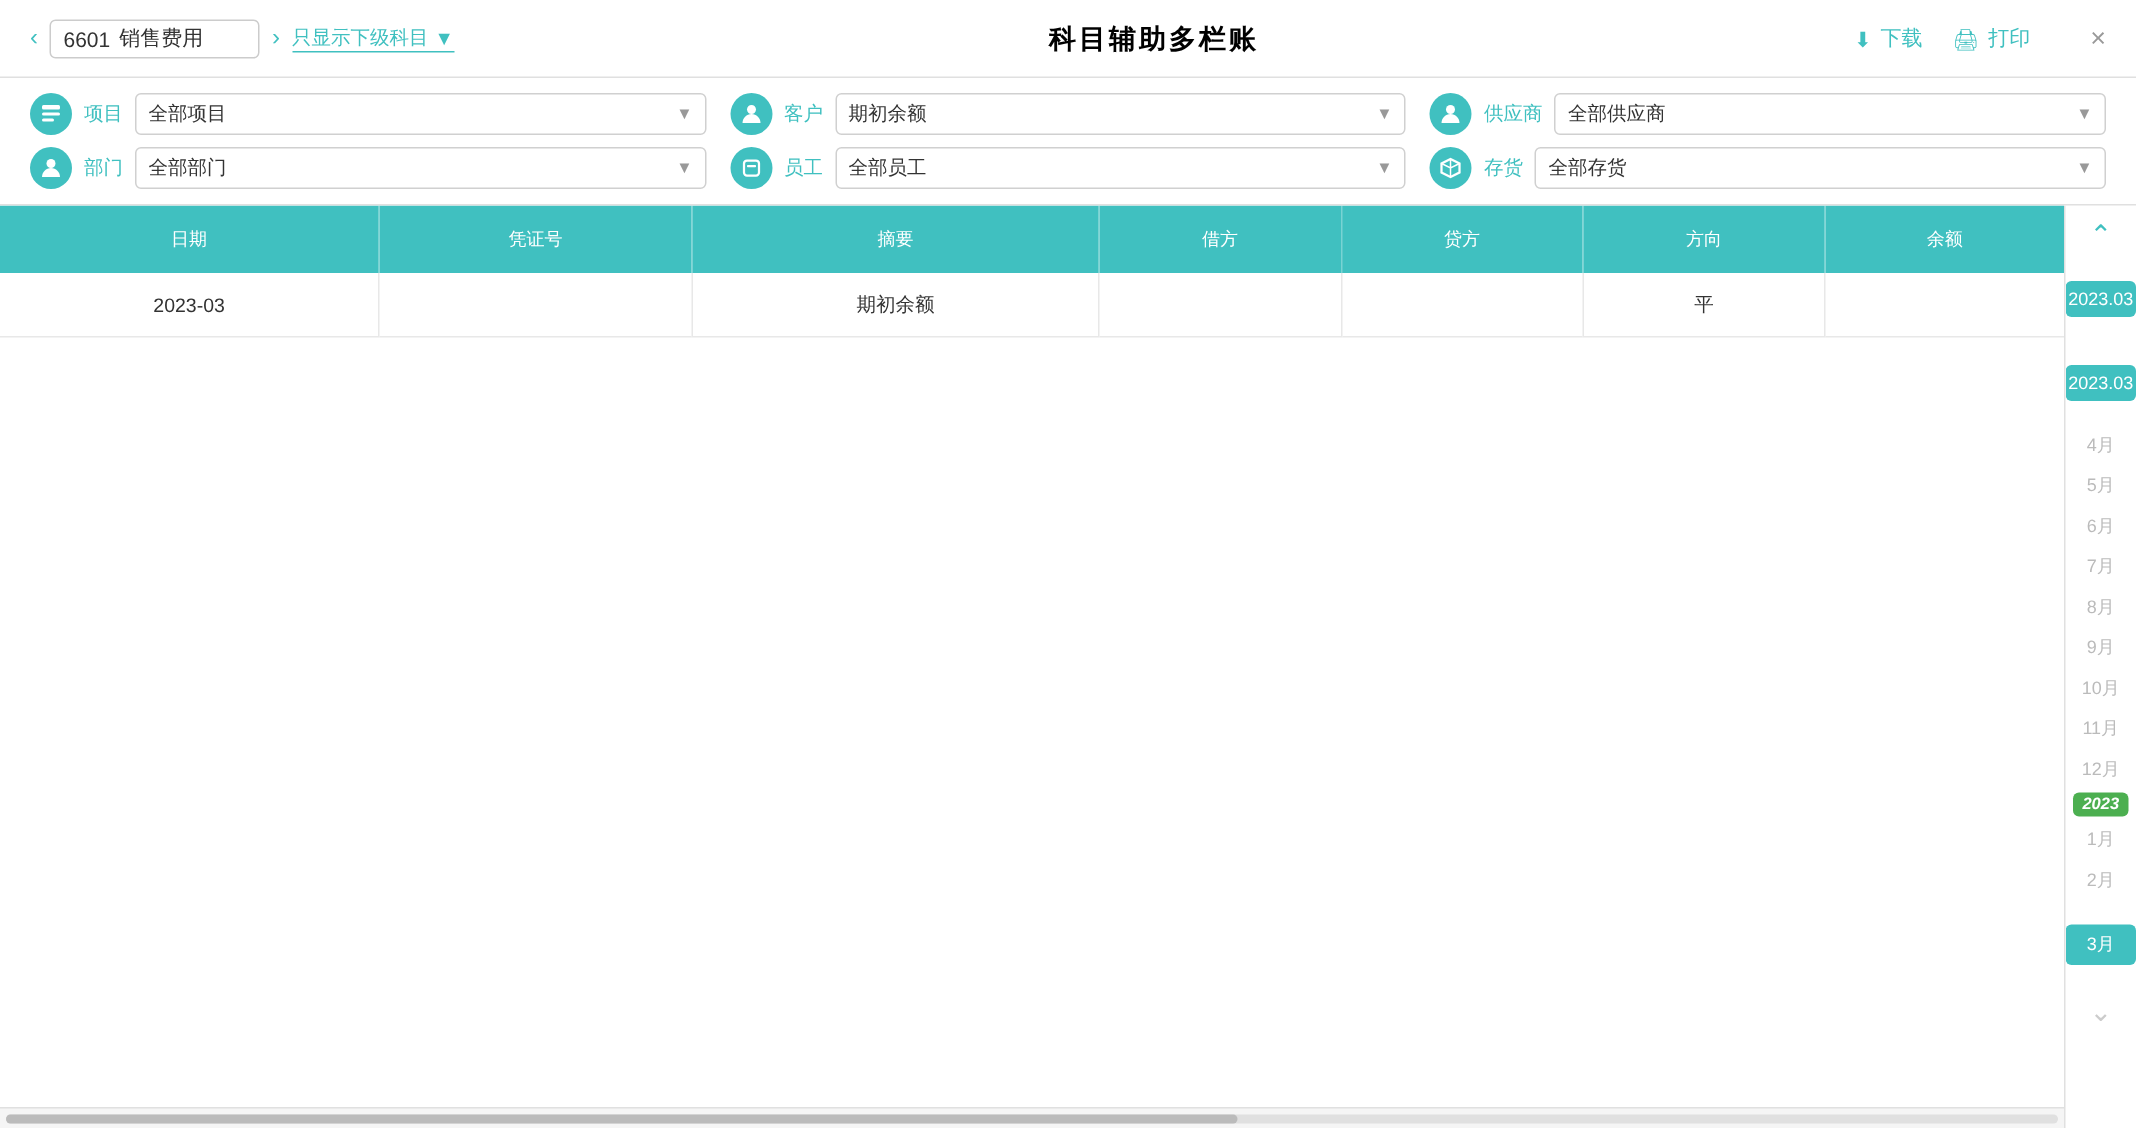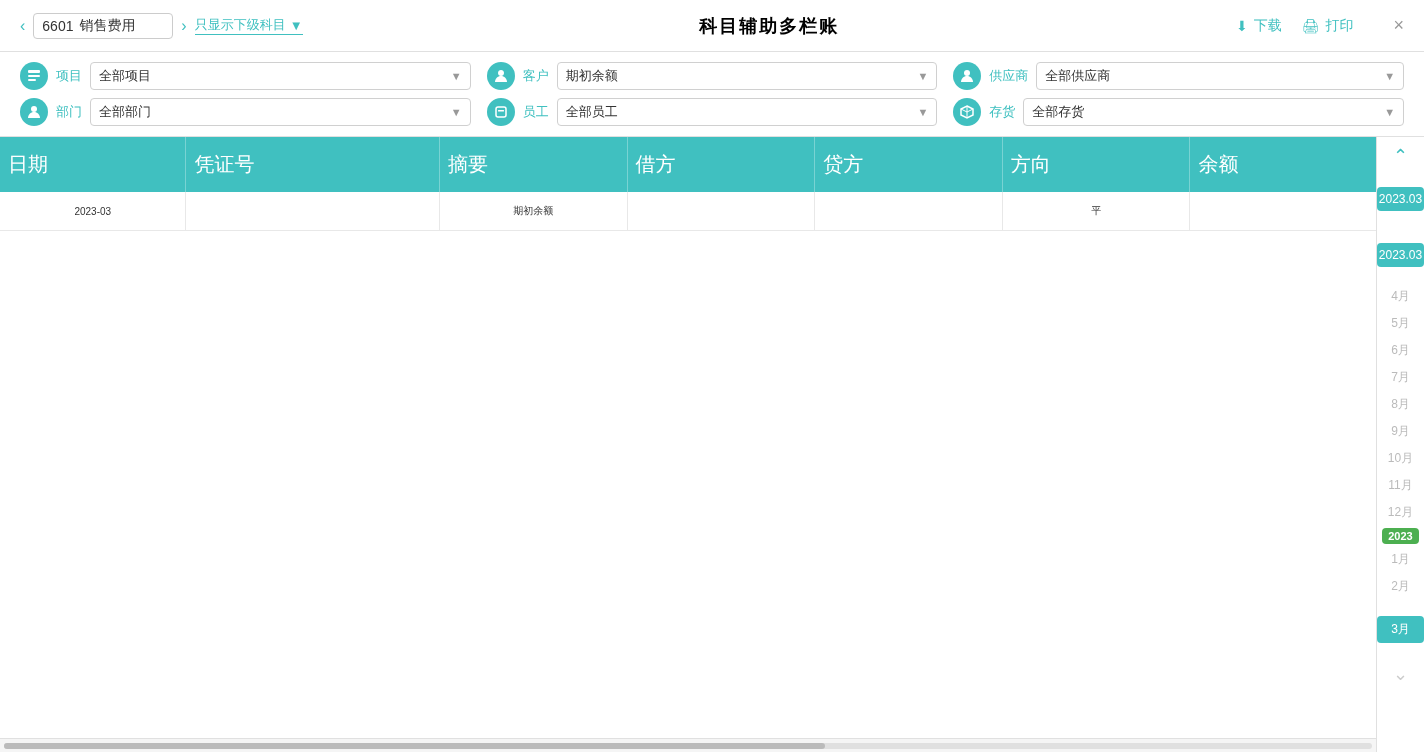--- a/index.html
+++ b/index.html
@@ -157,36 +157,36 @@
     .data-table {
       width: 100%;
       border-collapse: collapse;
     }
     .data-table thead tr {
       background: #40c0c0;
       color: #fff;
     }
     .data-table thead th {
       padding: 14px 8px;
-      text-align: left;
+      text-align: center;
       font-weight: normal;
-      font-size: 20px;
+      font-size: 12px;
       border-right: 1px solid rgba(255,255,255,0.3);
     }
     .data-table thead th:last-child {
       border-right: none;
     }
     .data-table tbody tr {
       border-bottom: 1px solid #e8e8e8;
     }
     .data-table tbody td {
       padding: 12px 8px;
       text-align: center;
       color: #333;
-      font-size: 10px;
+      font-size: 13px;
       border-right: 1px solid #e8e8e8;
     }
     .data-table tbody td:last-child {
       border-right: none;
     }
     
     .scrollbar-area {
       height: 14px;
       background: #f5f5f5;
       border-top: 1px solid #e0e0e0;
@@ -441,21 +441,21 @@
         <span>10月</span>
       </div>
       <div class="sidebar-item">
         <span>11月</span>
       </div>
       <div class="sidebar-item">
         <span>12月</span>
       </div>
 
       <div style="display:flex; justify-content:center; width:100%; margin: 2px 0;">
-        <span style="background:#4caf50; color:#fff; border-radius:4px; padding:2px 6px; font-size:11px; font-weight:bold;">2023</span>
+        <span style="background:#4caf50; color:#fff; border-radius:4px; padding:2px 6px; font-size:11px; font-weight:bold;font-style:italic;">2023</span>
       </div>
 
       <div class="sidebar-item">
         <span>1月</span>
       </div>
       <div class="sidebar-item">
         <span>2月</span>
       </div>
       <div class="sidebar-item active-teal" style="background:#40c0c0 !important;">
         <span>3月</span>

